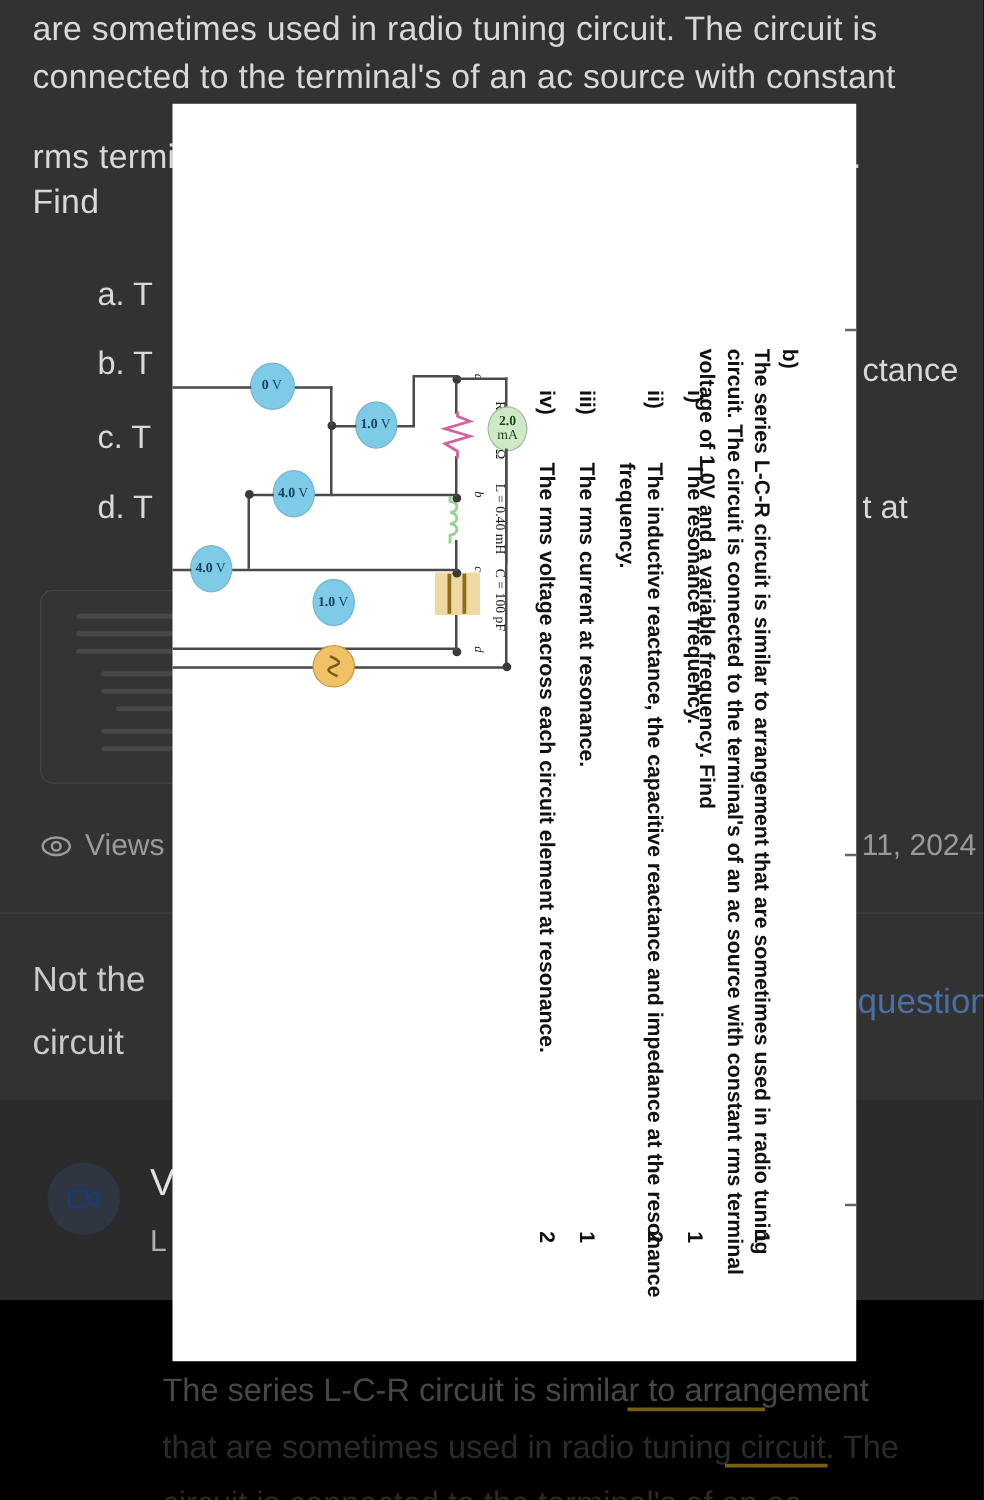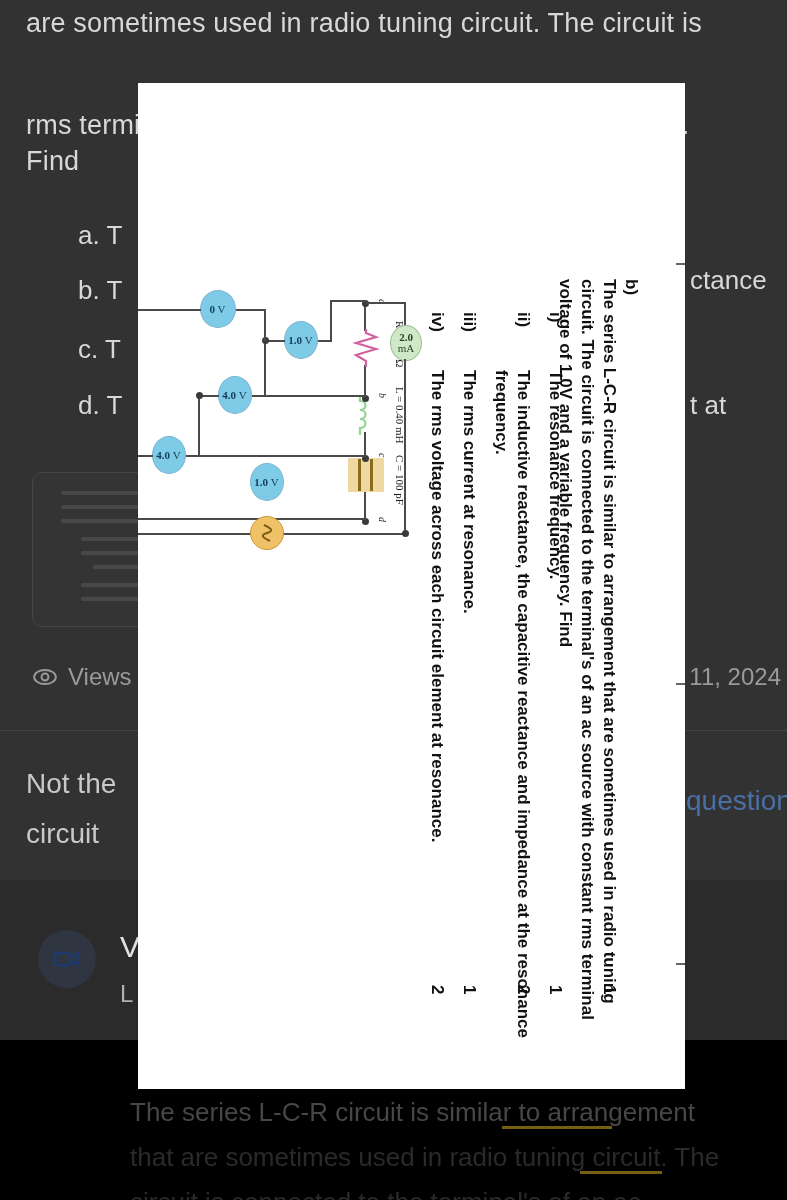--- a/index.html
+++ b/index.html
@@ -56,21 +56,21 @@
   .opt-b { left: 78px; top: 275px; }
   .opt-c { left: 78px; top: 334px; }
   .opt-d { left: 78px; top: 390px; }
 
   .opt-tail {
     position: absolute;
     color: #d8d8d8;
     font-size: 26px;
     white-space: nowrap;
   }
-  .tail-1 { left: 690px; top: 265px; }
+  .tail-1 { left: 690px; top: 281px; }
   .tail-2 { left: 690px; top: 390px; }
 
   
   .preview-card {
     position: absolute;
     left: 32px; top: 472px;
     width: 330px; height: 155px;
     border: 1px solid #454545;
     border-radius: 10px;
     background: #343434;
@@ -273,20 +273,21 @@
   }
 </style>
 </head>
 <body>
 
 <div id="app">
 
   <div class="bg-page">
 
     <div class="q-text q-line1">are sometimes used in radio tuning circuit. The circuit is</div>
+    <div class="q-text q-line2">connected to the terminal's of an ac source with constant</div>
     <div class="q-text q-line3">rms terminal voltage of 1.0 V and a variable frequency.</div>
     <div class="q-text q-line4">Find</div>
 
     <div class="opt opt-a">
       <span>a.</span>
       <span>T</span>
     </div>
     <div class="opt opt-b">
       <span>b.</span>
       <span>T</span>

